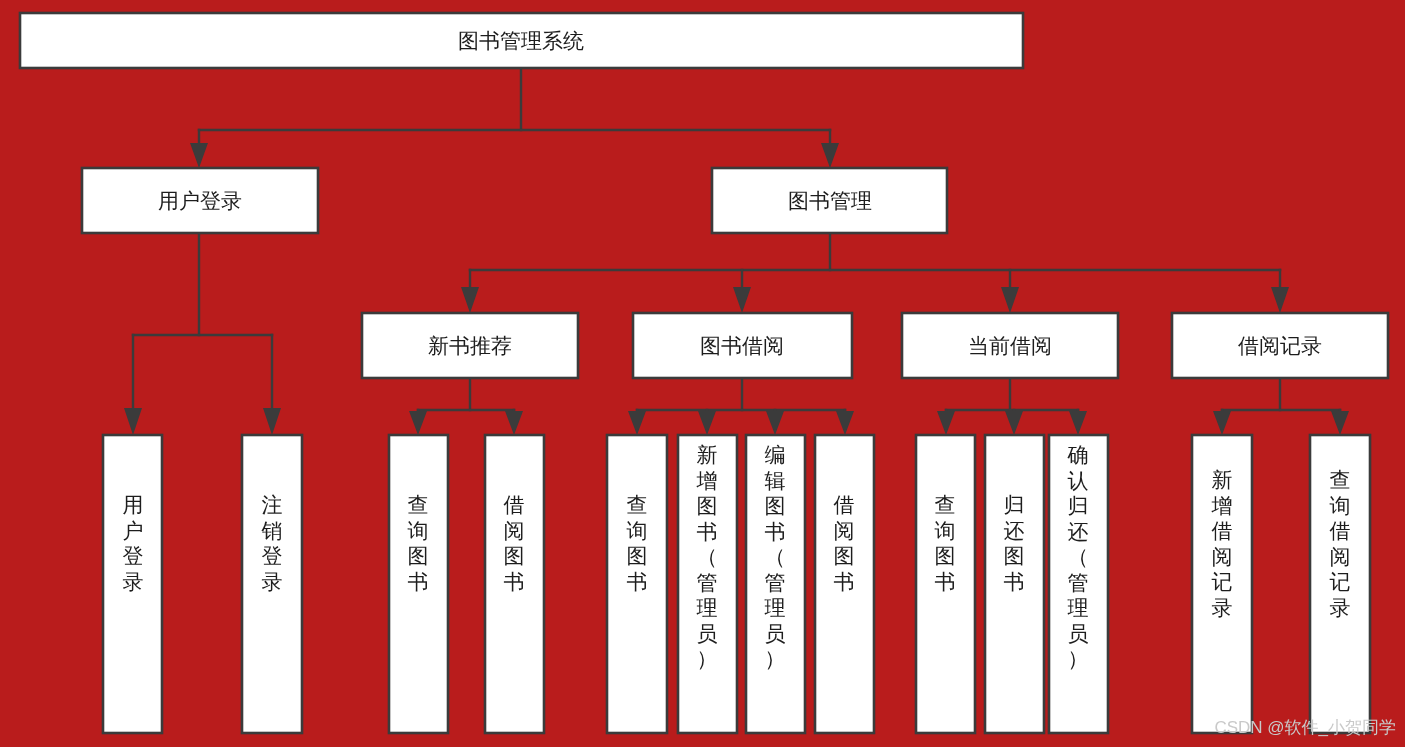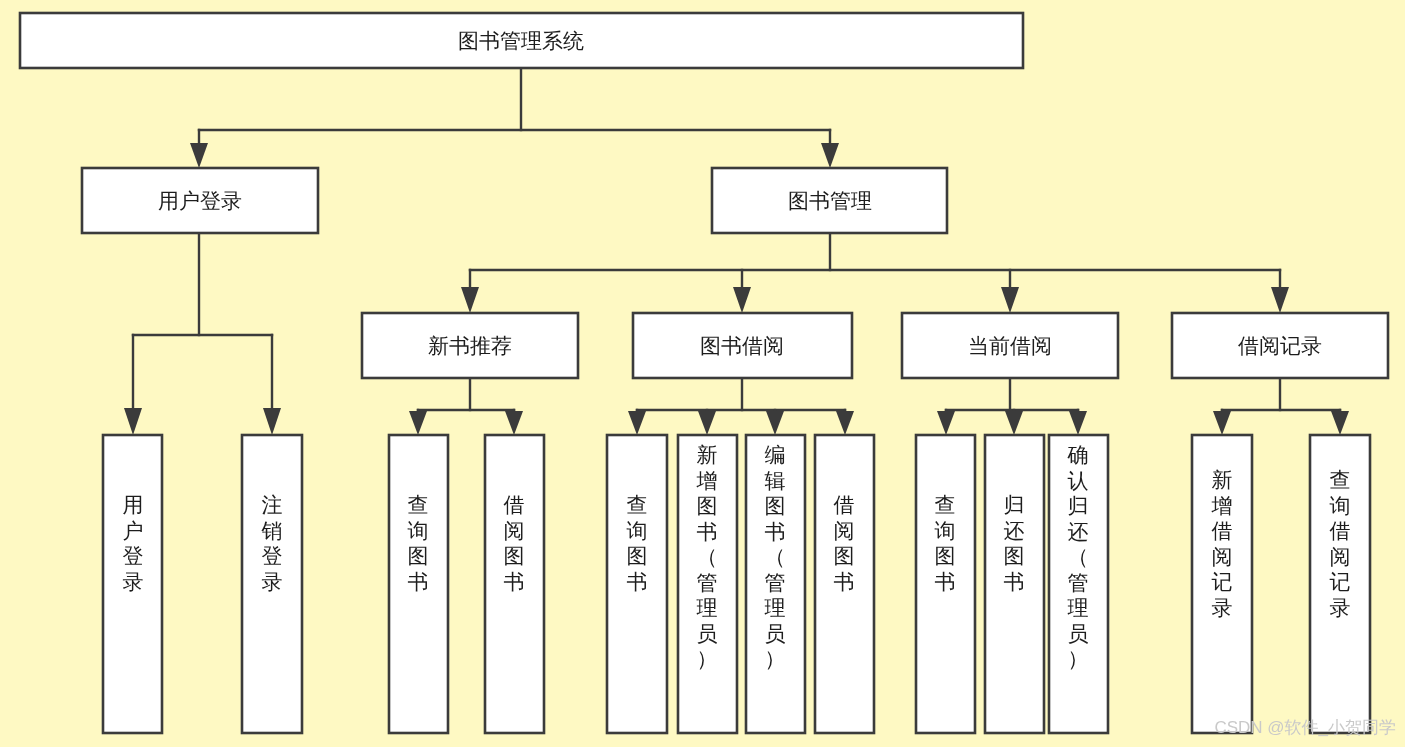--- a/index.html
+++ b/index.html
@@ -11,21 +11,21 @@
   body {
     width: 1405px;
     height: 747px;
     overflow: hidden;
     font-family: "Liberation Sans", "DejaVu Sans", sans-serif;
   }
   #diagram-root {
     position: relative;
     width: 1405px;
     height: 747px;
-    background: #fef9c3;
+    background: #b91c1c;
   }
   svg#tree-svg {
     position: absolute;
     top: 0;
     left: 0;
     width: 1405px;
     height: 747px;
     display: block;
   }
   .node-box {

